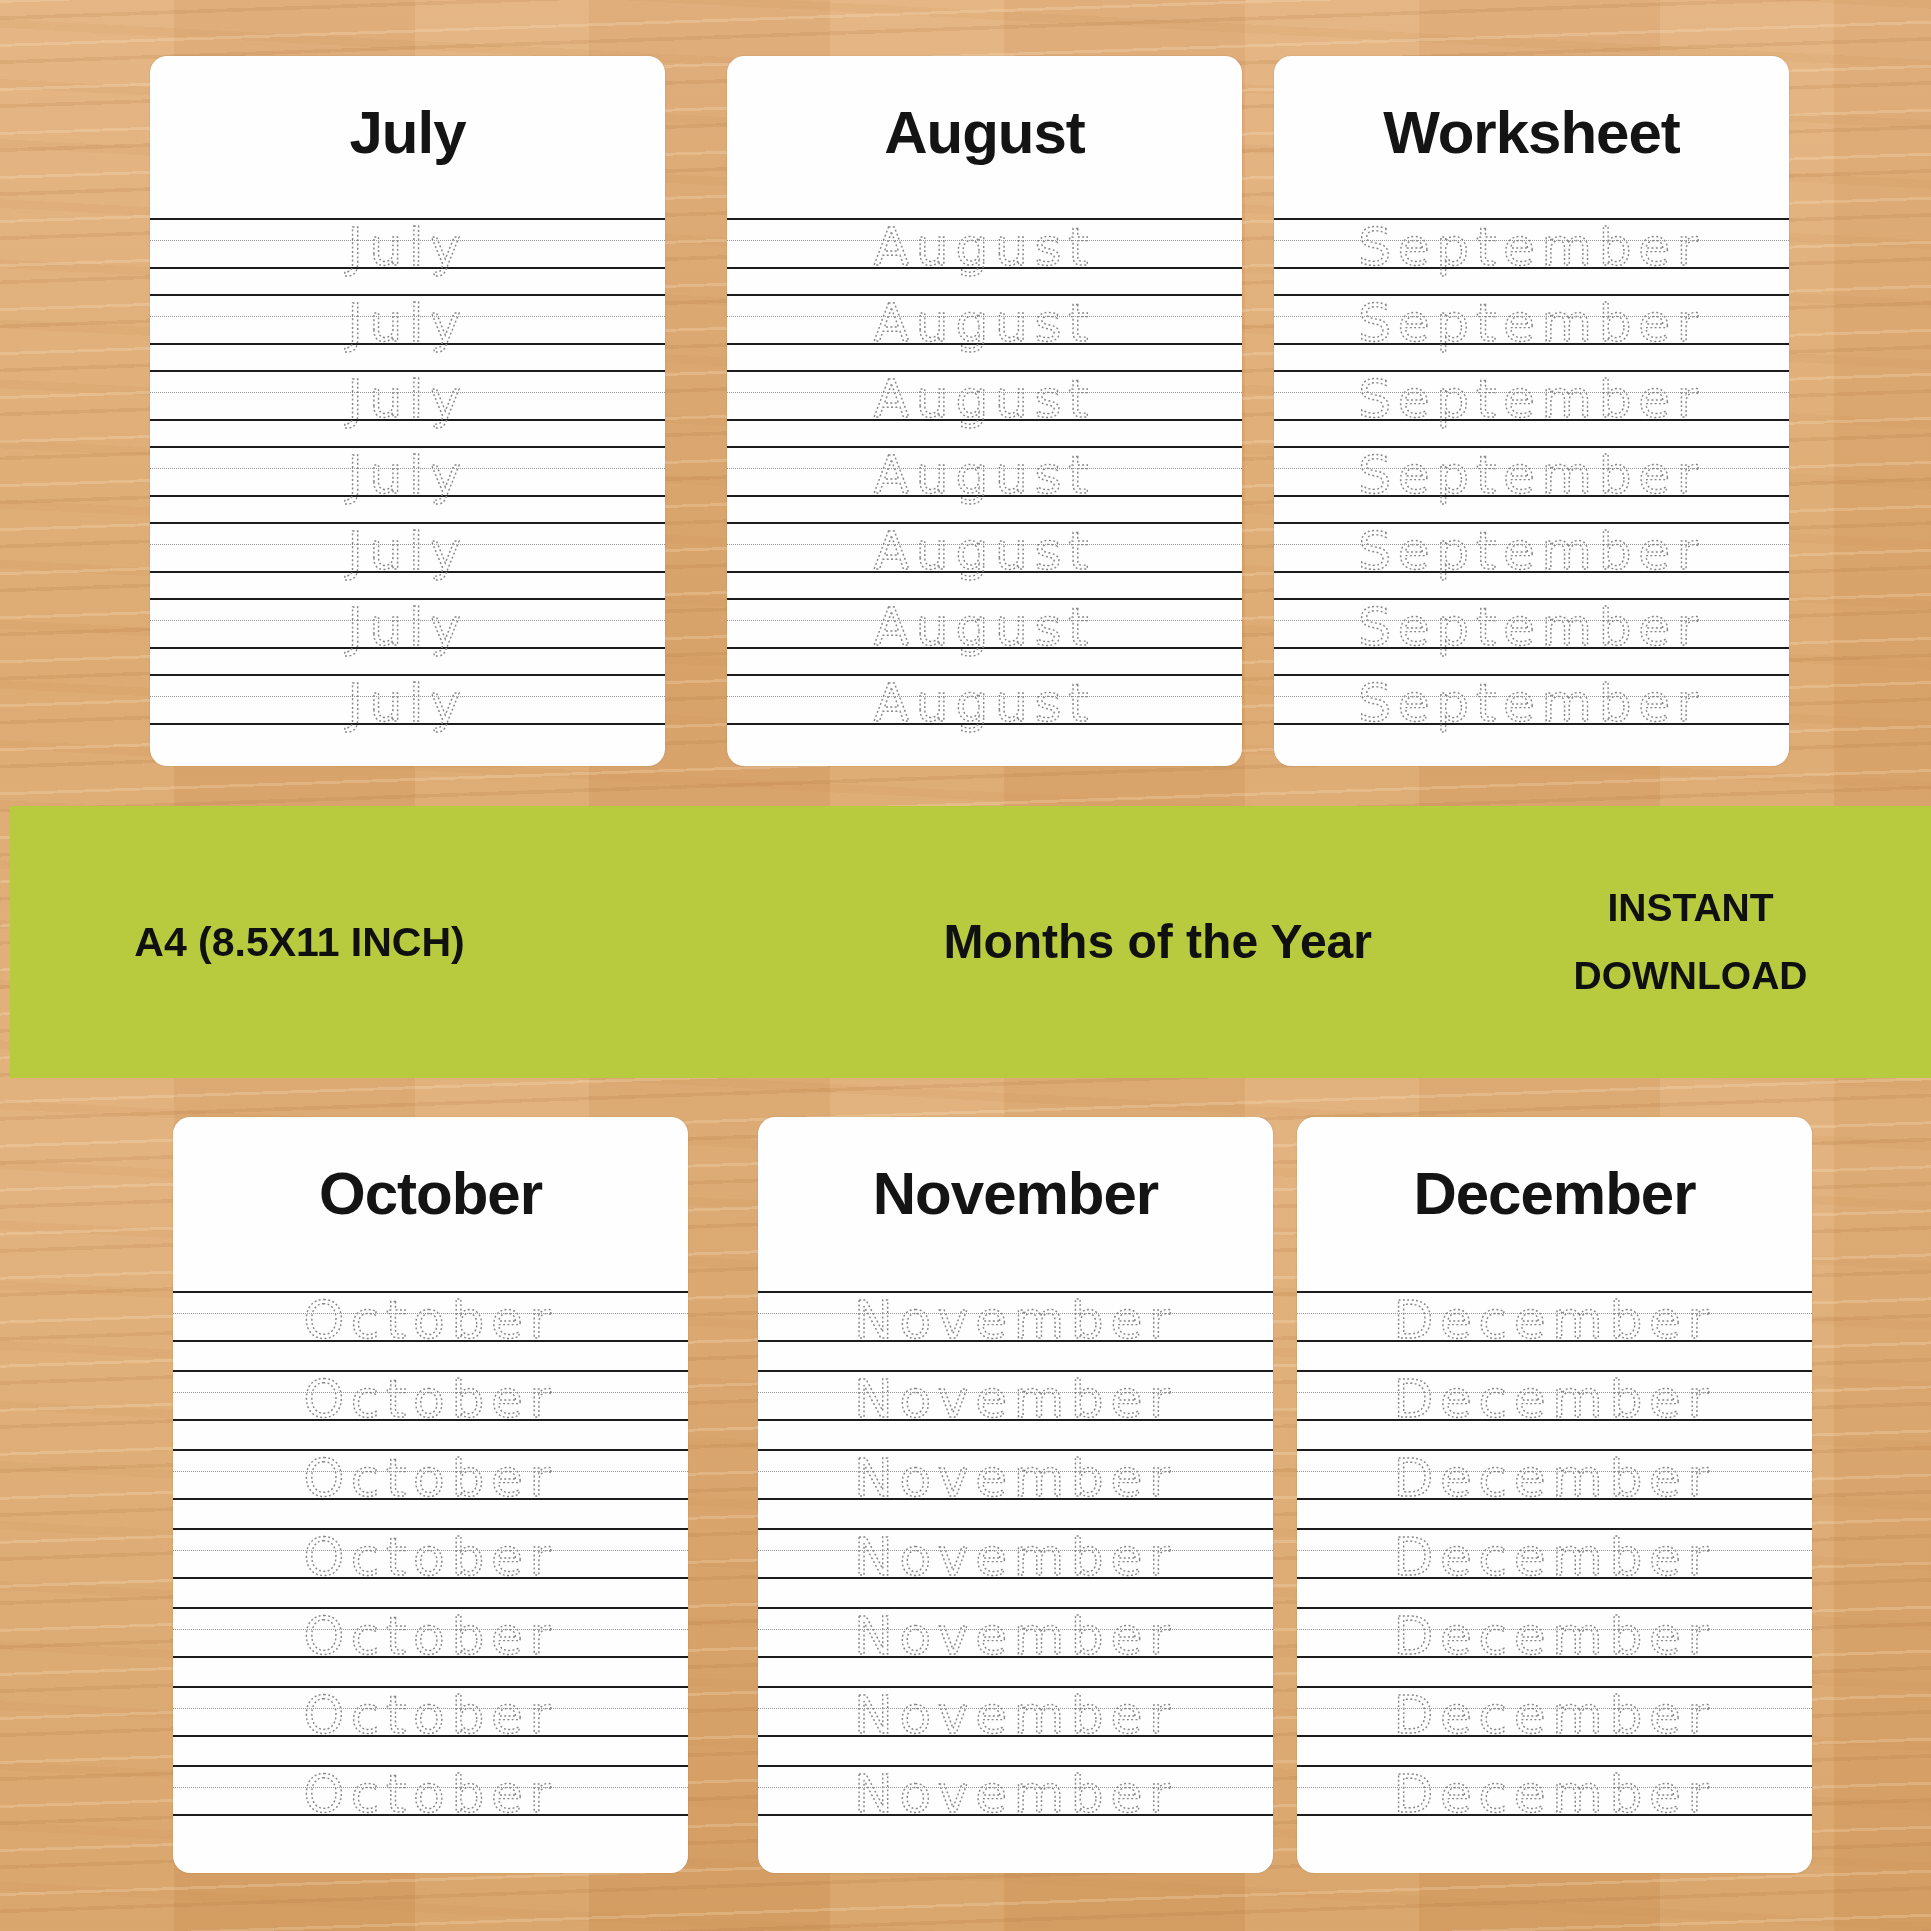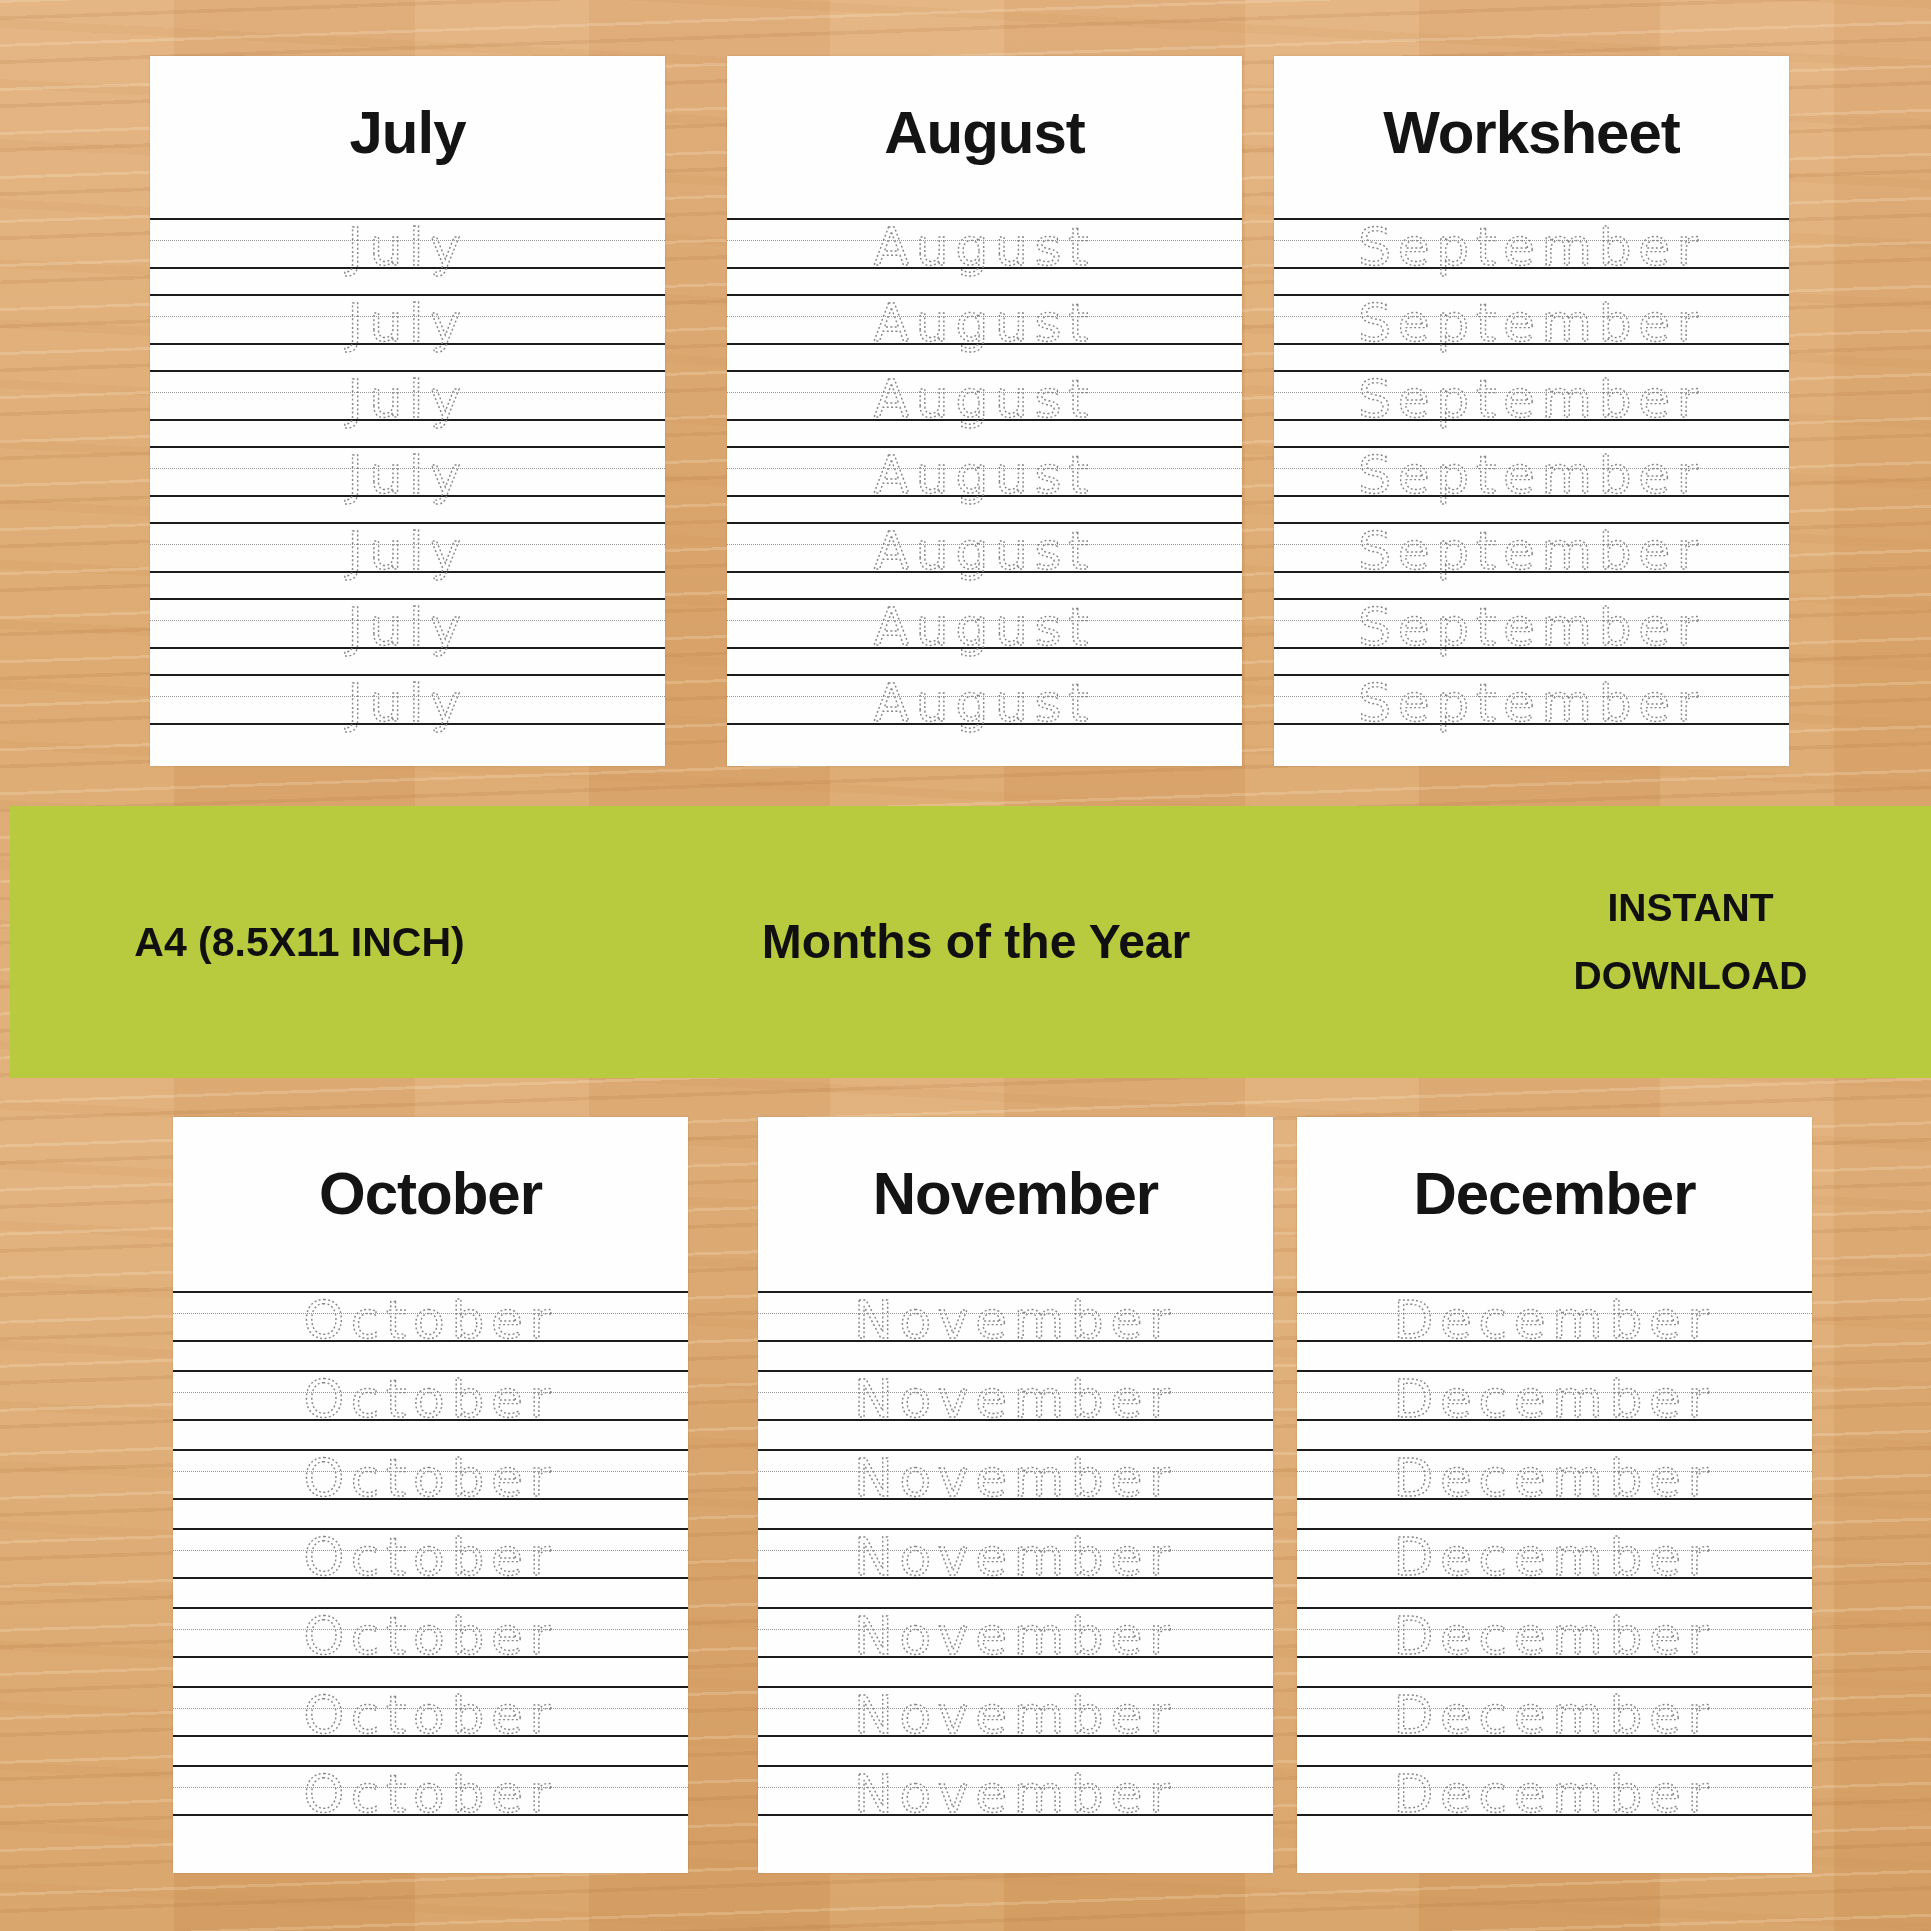--- a/index.html
+++ b/index.html
@@ -13,20 +13,21 @@
       repeating-linear-gradient(178deg, rgba(255,238,210,.22) 0 2.9px, rgba(0,0,0,0) 2.9px 16.4px, rgba(171,112,58,.16) 16.4px 20px, rgba(0,0,0,0) 20px 44px),
       repeating-linear-gradient(183deg, rgba(200,140,80,.12) 0 8.7px, rgba(0,0,0,0) 8.7px 60px),
       repeating-linear-gradient(90deg, rgba(236,195,146,.22) 0 174px, rgba(208,152,96,.18) 174px 415px),
       linear-gradient(180deg,#e3b381 0%,#d9a46a 35%,#e0af7a 60%,#d49e63 100%);
   }
   .card{
     position:absolute;
     width:515px;
     background:#fefefe;
     box-shadow:0 0 1.9px rgba(0,0,0,.15);
+    border-radius:17px;
   }
   .card.top{top:56px;height:710px;}
   .card.bottom{top:1117px;height:756px;margin-left:23px;}
   .card-title{
     margin:0;
     padding-top:42px;
     text-align:center;
     font-size:60px;
     font-weight:800;
     letter-spacing:-1px;
@@ -69,21 +70,21 @@
     margin-left:10px;
   }
   .banner-block{
     position:absolute;top:0;height:100%;
     display:flex;flex-direction:column;
     align-items:center;justify-content:center;
     color:#101010;text-align:center;
   }
   .banner-left{left:58px;width:463px;}
   .banner-left .line{font-size:41px;font-weight:800;}
-  .banner-center{left:570px;width:792px;}
+  .banner-center{left:570px;width:792px;align-items:flex-end;}
   .banner-center .line{font-size:48px;font-weight:800;line-height:1.55;}
   .banner-right{left:1468px;width:425px;}
   .banner-right .line{font-size:39px;font-weight:800;line-height:1.75;}
 </style>
 </head>
 <body>
 
 <div class="canvas">
 
   <section class="card top" style="left:150px">

